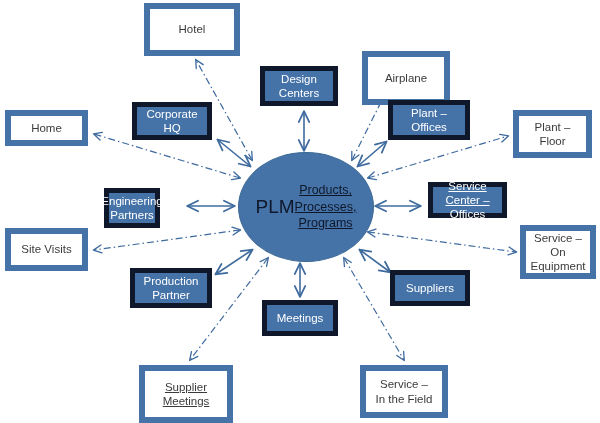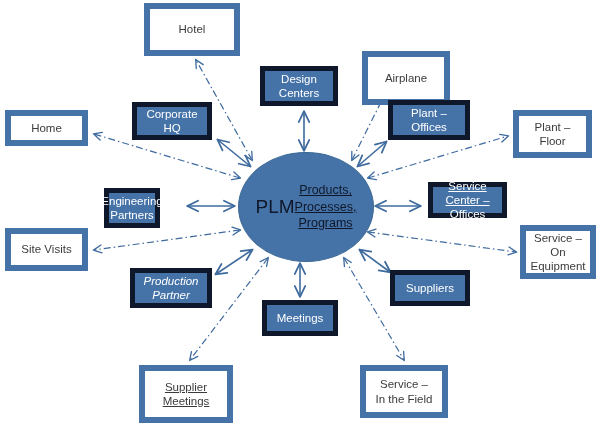--- a/index.html
+++ b/index.html
@@ -156,21 +156,21 @@
 Offices</span>
       </div>
       <div class="node framed" style="left: 5px; top: 228px; width: 83px; height: 43px;">
         <span class="node-label">Site Visits</span>
       </div>
       <div class="node framed" style="left: 520px; top: 225px; width: 76px; height: 54px;">
         <span class="node-label">Service –
 On
 Equipment</span>
       </div>
-      <div class="node filled" style="left: 130px; top: 268px; width: 82px; height: 40px; font-style: italic;">
+      <div class="node filled" style="left: 130px; top: 268px; width: 82px; height: 40px;">
         <span class="node-label">Production
 Partner</span>
       </div>
       <div class="node filled" style="left: 390px; top: 270px; width: 80px; height: 36px;">
         <span class="node-label">Suppliers</span>
       </div>
       <div class="node filled" style="left: 262px; top: 300px; width: 76px; height: 36px;">
         <span class="node-label">Meetings</span>
       </div>
       <div class="node framed" style="left: 139px; top: 365px; width: 94px; height: 58px; text-decoration: underline;">

